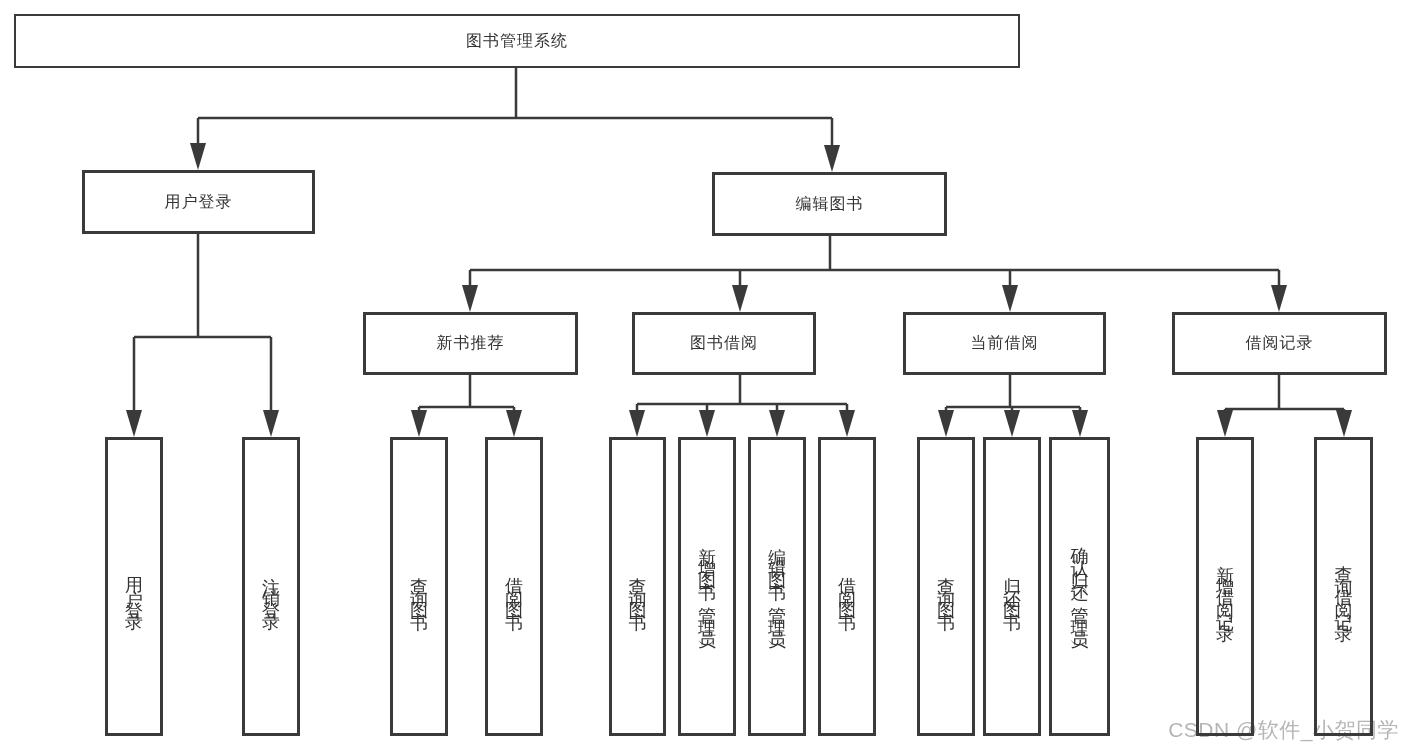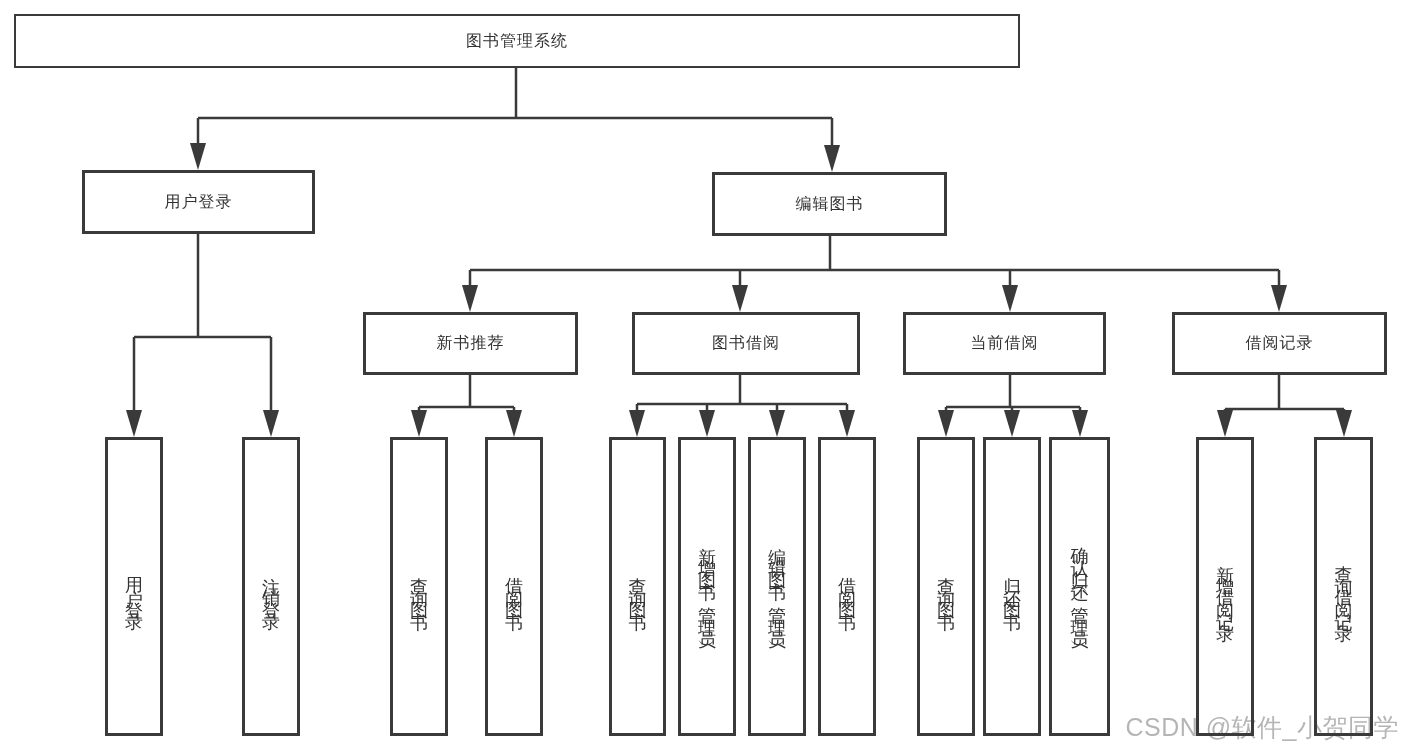--- a/index.html
+++ b/index.html
@@ -39,21 +39,21 @@
     font-size: 18px;
     line-height: 1;
     letter-spacing: 12px;
     color: #333333;
   }
   .watermark {
     position: absolute;
     right: 6px;
     bottom: 3px;
     z-index: 0;
-    font-size: 25px;
+    font-size: 21px;
     letter-spacing: 0.5px;
     color: #b5b5b5;
     white-space: nowrap;
   }
 </style>
 </head>
 <body>
 
 <div id="canvas">
 
@@ -106,21 +106,21 @@
   <div class="node" style="left:82px; top:170px; width:233px; height:64px;">
     <span class="hlbl">用户登录</span>
   </div>
   <div class="node" style="left:712px; top:172px; width:235px; height:64px;">
     <span class="hlbl">编辑图书</span>
   </div>
 
   <div class="node" style="left:363px; top:312px; width:215px; height:63px;text-align:center;">
     <span class="hlbl">新书推荐</span>
   </div>
-  <div class="node" style="left:632px; top:312px; width:228px; height:63px;">
+  <div class="node" style="left:632px; top:312px; width:184px; height:63px;">
     <span class="hlbl">图书借阅</span>
   </div>
   <div class="node" style="left:903px; top:312px; width:203px; height:63px;">
     <span class="hlbl">当前借阅</span>
   </div>
   <div class="node" style="left:1172px; top:312px; width:215px; height:63px;align-items:center;">
     <span class="hlbl">借阅记录</span>
   </div>
 
   <div class="node" style="left:105px; top:437px; width:58px; height:299px;">

